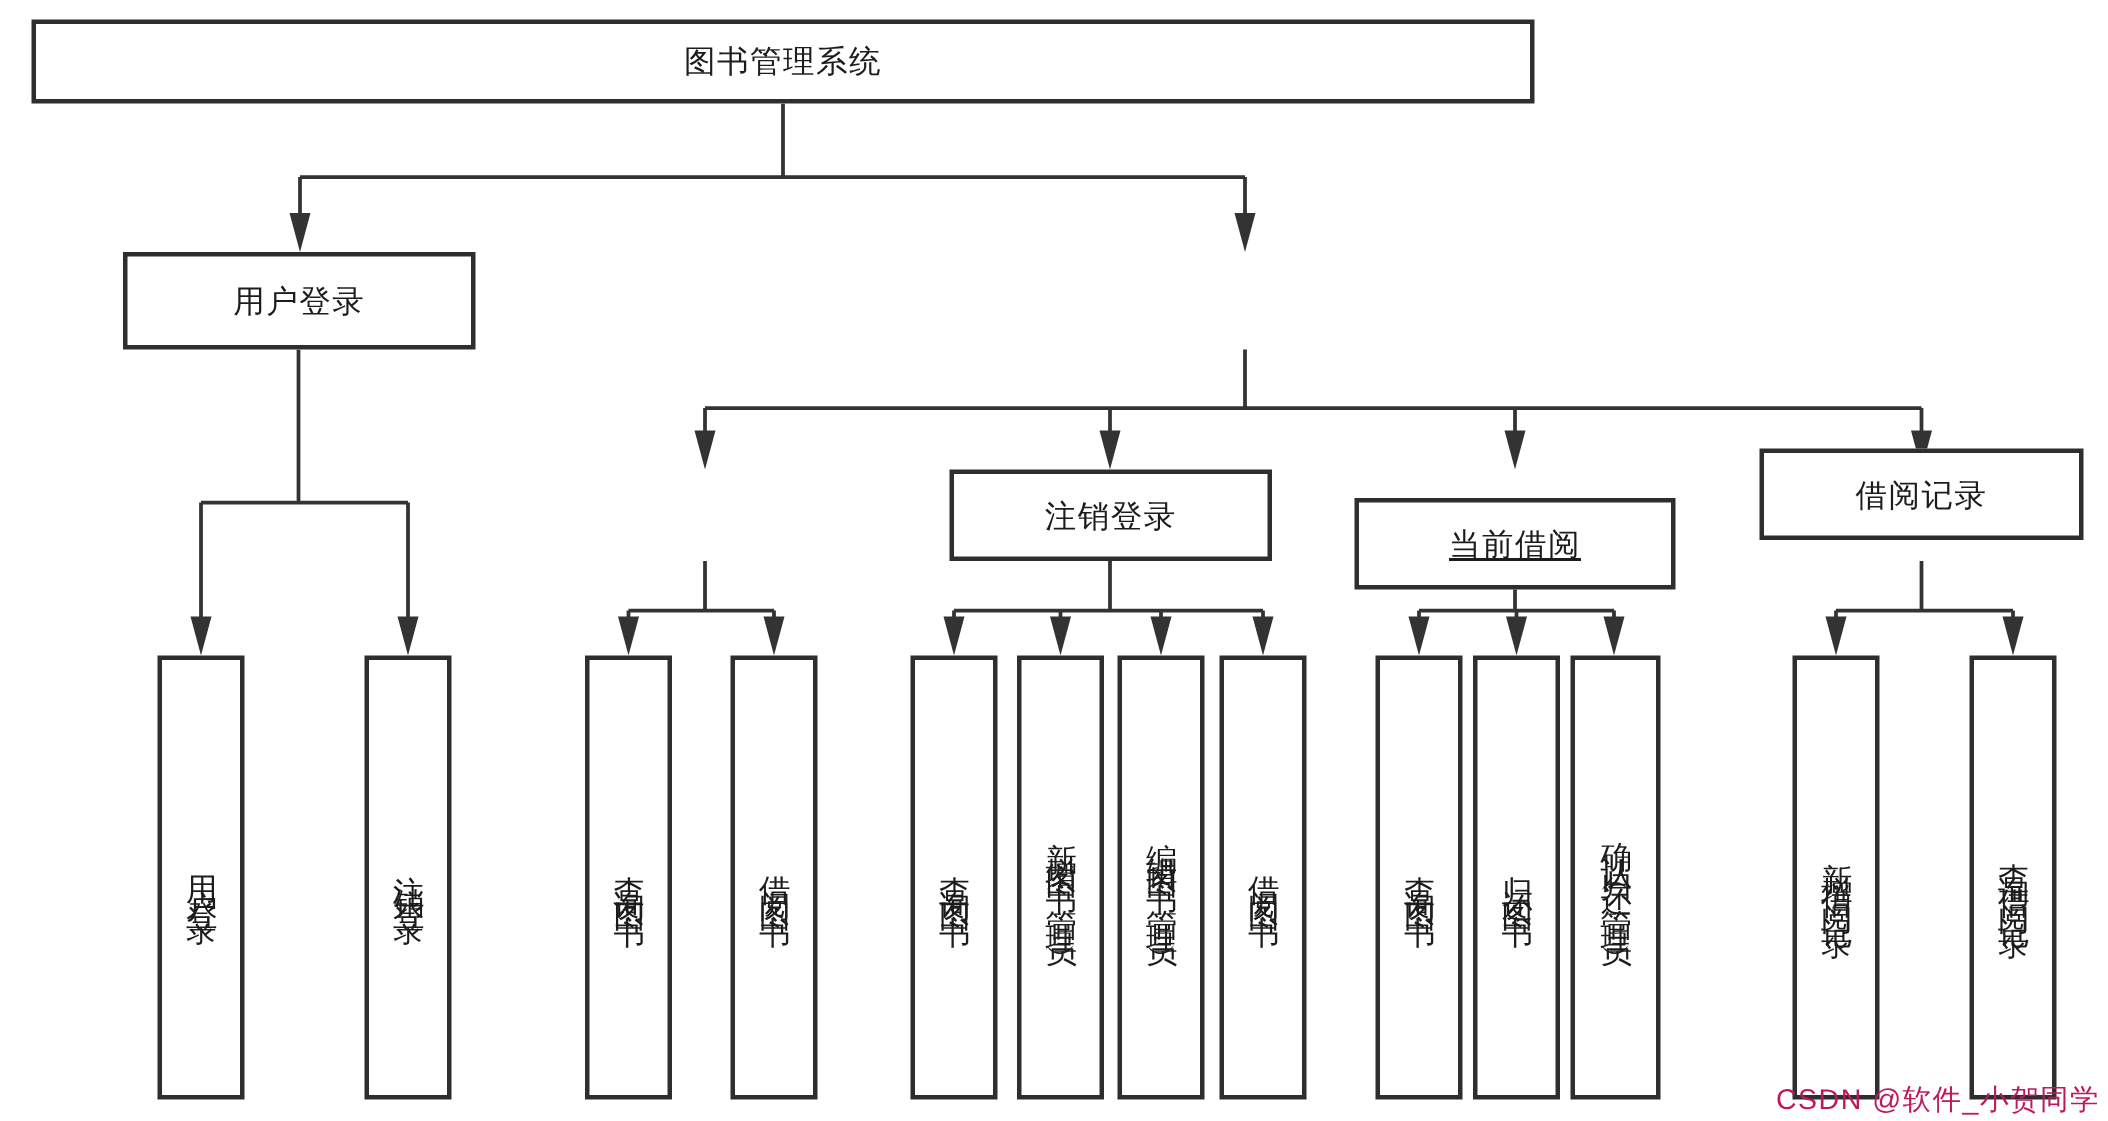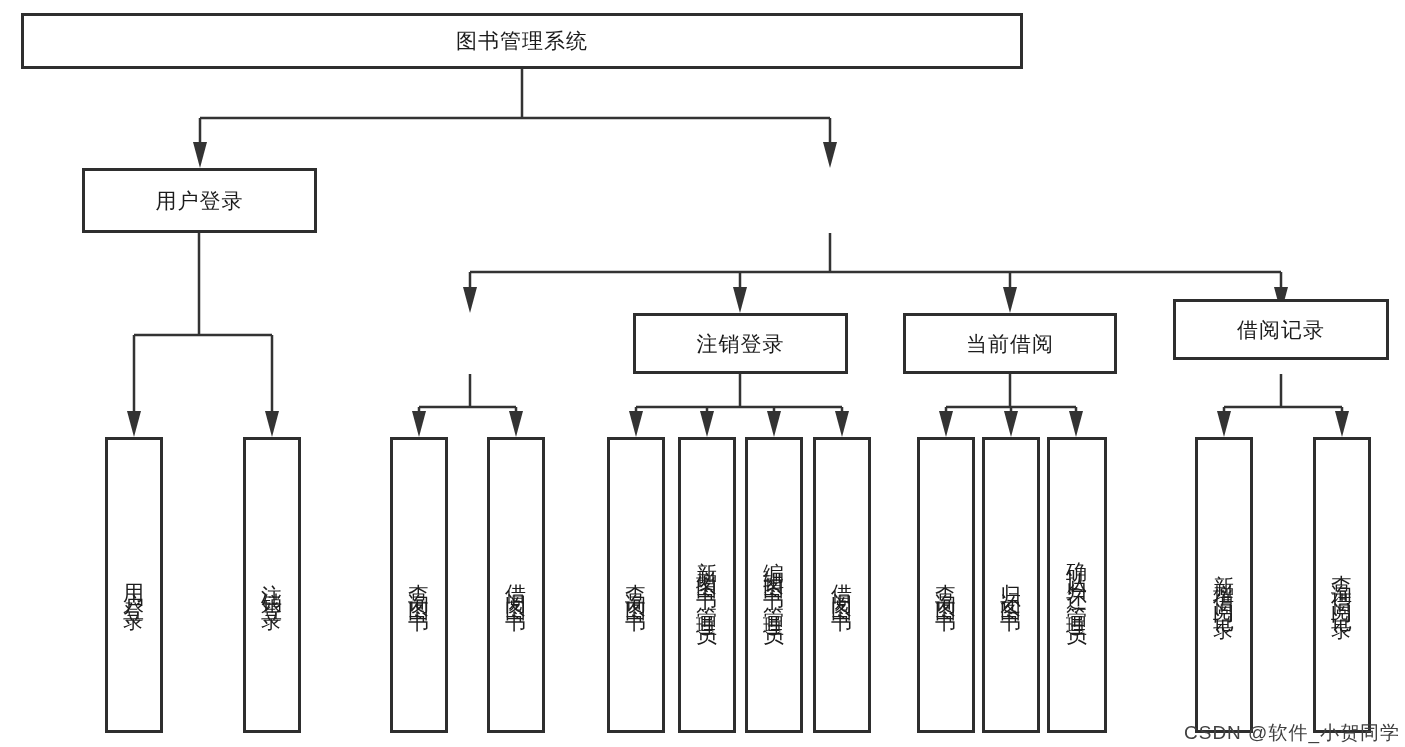--- a/index.html
+++ b/index.html
@@ -49,42 +49,42 @@
     letter-spacing: 9px;
     line-height: 1;
     white-space: nowrap;
   }
   
   .n-root        { left: 21px;   top: 13px;  width: 1002px; height: 56px; }
   .n-user-login  { left: 82px;   top: 168px; width: 235px;  height: 65px; }
   .n-book-mgmt   { left: 712px;  top: 168px; width: 235px;  height: 65px; }
   .n-new-book    { left: 363px;  top: 313px; width: 215px;  height: 61px; }
   .n-book-borrow { left: 633px;  top: 313px; width: 215px;  height: 61px; }
-  .n-cur-borrow  { left: 903px;  top: 313px; width: 214px;  height: 61px; }
+  .n-cur-borrow  { left: 903px;  top: 332px; width: 214px;  height: 61px; text-decoration: underline; }
   .n-borrow-rec  { left: 1173px; top: 299px; width: 216px;  height: 61px; }
   .leaf          { top: 437px;   width: 58px; height: 296px; }
   .n-ul-login    { left: 105px; }
   .n-ul-logout   { left: 243px; }
   .n-nb-query    { left: 390px; }
   .n-nb-borrow   { left: 487px; }
   .n-bb-query    { left: 607px; }
   .n-bb-add      { left: 678px; }
   .n-bb-edit     { left: 745px; }
   .n-bb-borrow   { left: 813px; }
   .n-cb-query    { left: 917px; }
   .n-cb-return   { left: 982px; }
   .n-cb-confirm  { left: 1047px; width: 60px; }
   .n-br-add      { left: 1195px; }
   .n-br-query    { left: 1313px; }
   #watermark {
     position: absolute;
     left: 1184px;
     top: 720px;
     font-size: 19px;
-    color: #404040;
+    color: #be185d;
     letter-spacing: 1px;
     white-space: nowrap;
     z-index: 5;
   }
 </style>
 </head>
 <body>
 
 <div id="stage">
 

